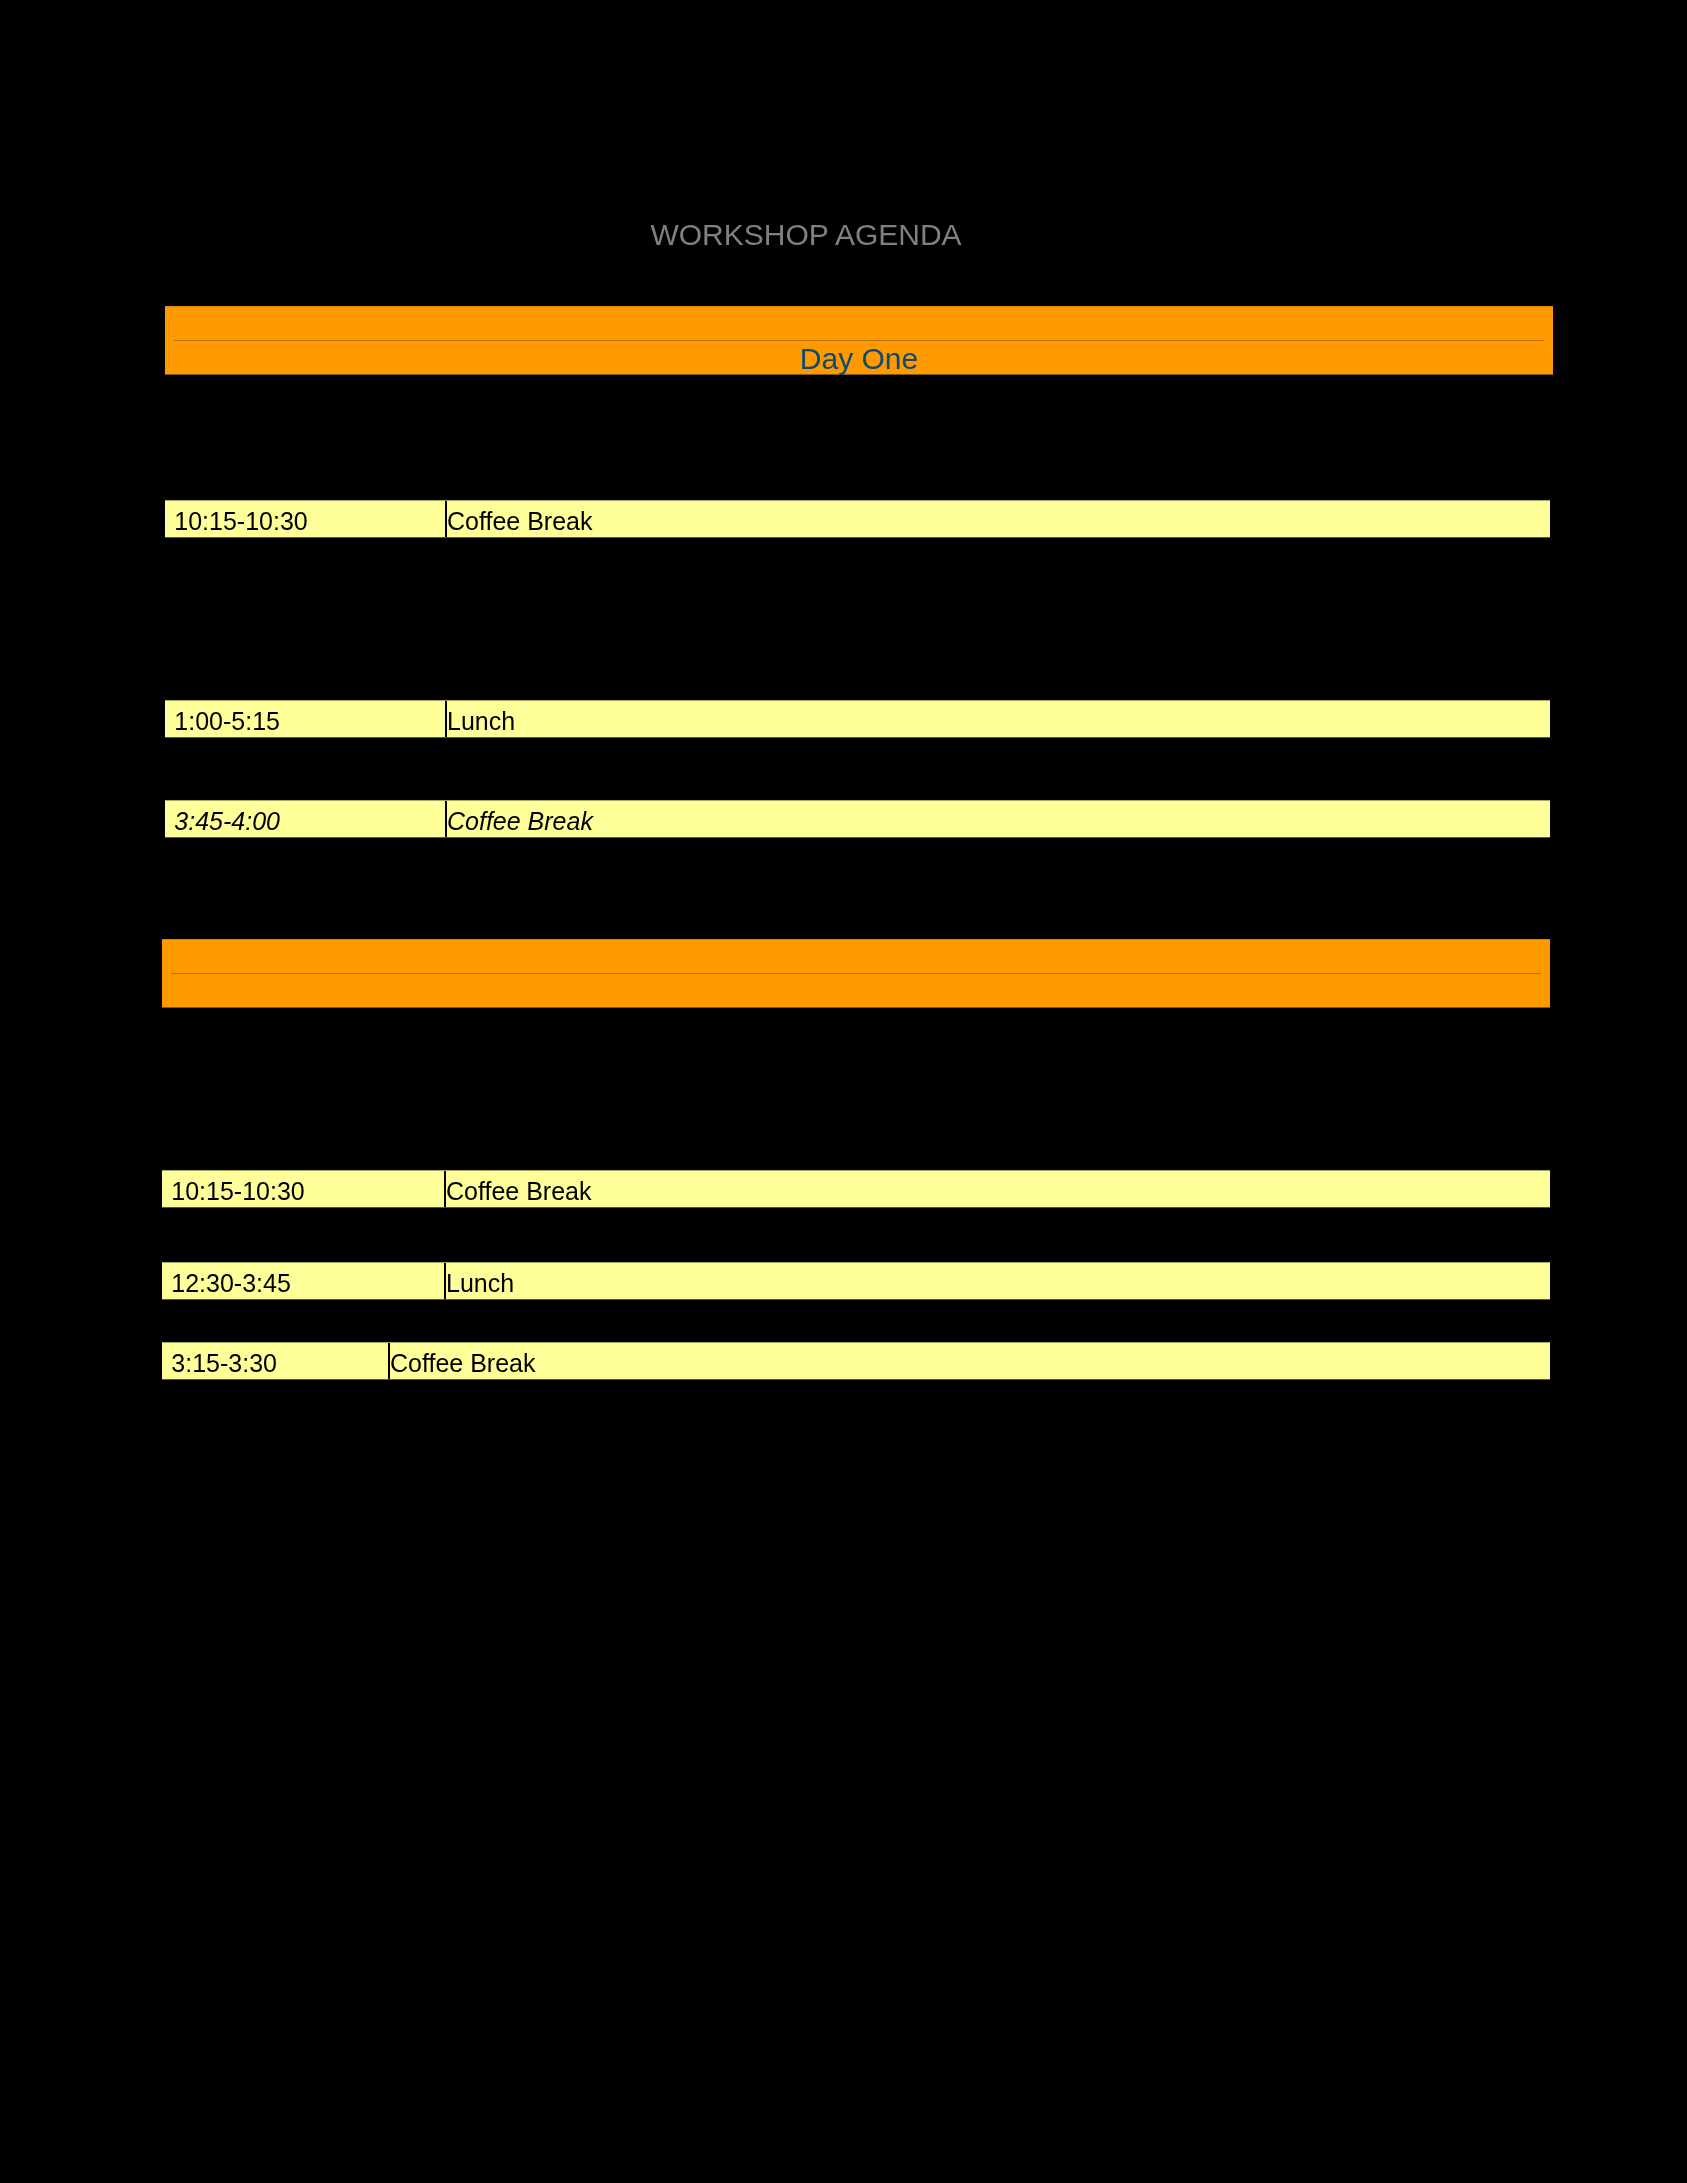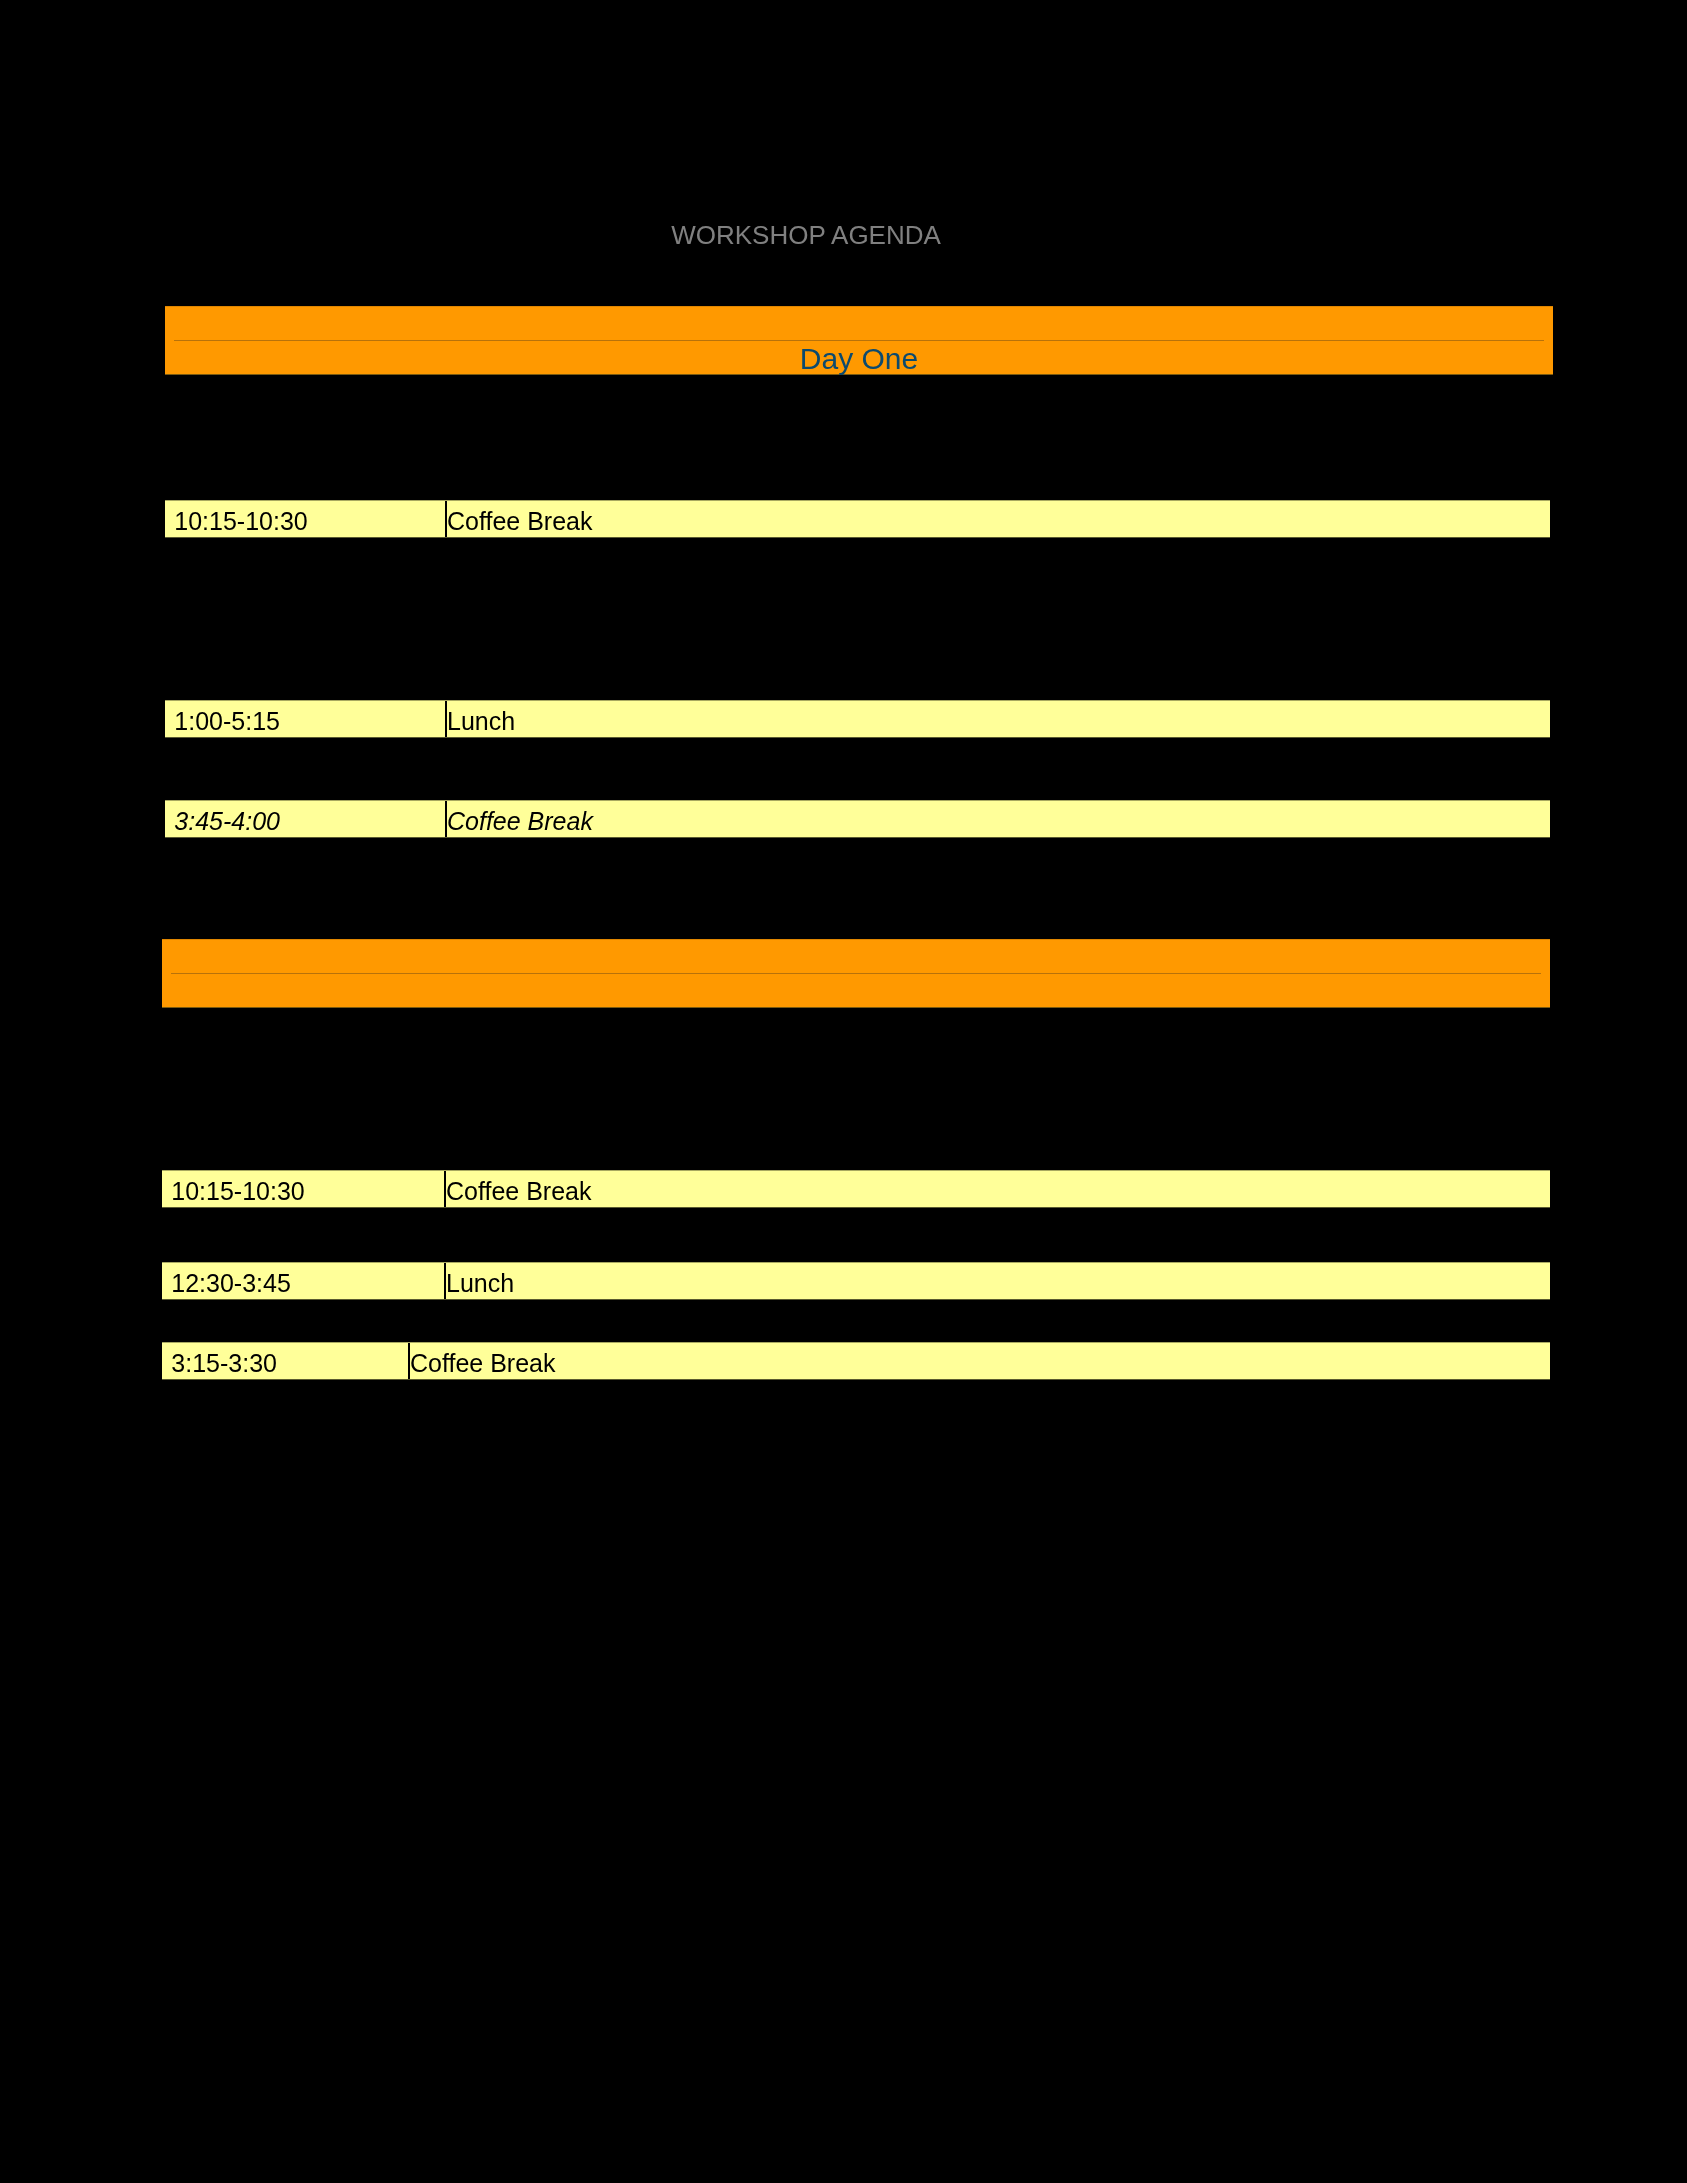--- a/index.html
+++ b/index.html
@@ -14,21 +14,21 @@
     overflow: hidden;
     font-family: "Liberation Sans", sans-serif;
   }
   .title {
     position: absolute;
     left: 0;
     width: 1612px;
     top: 218px;
     text-align: center;
     font-family: "Liberation Sans", sans-serif;
-    font-size: 26px;
+    font-size: 30px;
     line-height: 34px;
     color: #808080;
     white-space: nowrap;
   }
   .day-bar {
     position: absolute;
     height: 69px;
     background: #FF9900;
     box-sizing: border-box;
     border-top: 1.3px solid #E08600;
@@ -118,16 +118,16 @@
   <div class="time" style="width:284px;">10:15-10:30</div>
   <div class="activity">Coffee Break</div>
 </div>
 
 <div class="row" style="left:162px; top:1262px; width:1388px;">
   <div class="time" style="width:284px;">12:30-3:45</div>
   <div class="activity">Lunch</div>
 </div>
 
 <div class="row" style="left:162px; top:1342px; width:1388px;">
-  <div class="time" style="width:248px;">3:15-3:30</div>
+  <div class="time" style="width:228px;">3:15-3:30</div>
   <div class="activity">Coffee Break</div>
 </div>
 
 
 </body></html>

